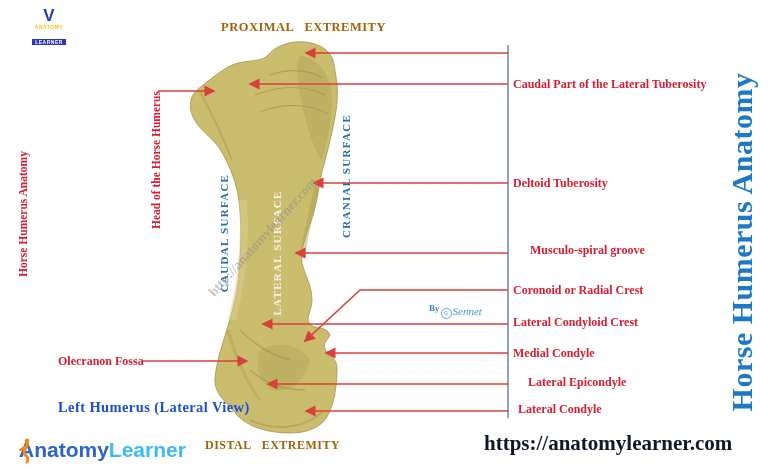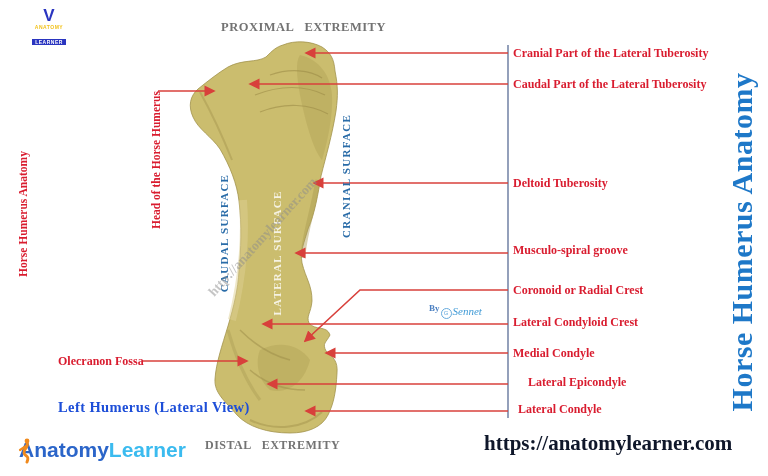--- a/index.html
+++ b/index.html
@@ -6,21 +6,21 @@
   .stage{
     position:relative;width:768px;height:476px;background:#ffffff;
     overflow:hidden;font-family:"Liberation Serif", serif;
   }
   svg{position:absolute;left:0;top:0;}
   .abs{position:absolute;white-space:nowrap;}
   .rot{transform:translate(-50%,-50%) rotate(-90deg);transform-origin:center;}
   
   .r-label{font-size:12px;font-weight:bold;color:#d91c2f;line-height:14px;}
   
-  .blue-head{font-size:12.5px;font-weight:bold;color:#737373;letter-spacing:.5px;word-spacing:7px;}
+  .blue-head{font-size:12.5px;font-weight:bold;color:#a16207;letter-spacing:.5px;word-spacing:7px;}
   .surface{font-size:11px;font-weight:bold;color:#2a6ca8;letter-spacing:1.3px;}
   .surface.white{color:#f5f2e2;}
   .red-vert{font-size:11.5px;font-weight:bold;color:#d91c2f;}
   .right-title{font-size:30px;font-weight:bold;color:#1e78c8;letter-spacing:.5px;}
   .caption-gray{font-size:14.5px;font-weight:bold;color:#1d4ed8;letter-spacing:.4px;}
   .url-red{font-size:21px;font-weight:bold;color:#0f172a;}
   .wm-diag{font-size:13.5px;font-weight:bold;color:rgba(140,140,140,.5);
     transform:translate(-50%,-50%) rotate(-48deg);}
   
   .byline{font-size:11px;color:#3f9ad6;}
@@ -112,24 +112,23 @@
   <div class="abs blue-head" style="left:221px;top:20px;">PROXIMAL EXTREMITY</div>
   <div class="abs blue-head" style="left:205px;top:438px;font-size:12px;">DISTAL EXTREMITY</div>
 
   <div class="abs rot red-vert" style="left:23px;top:214px;">Horse Humerus Anatomy</div>
   <div class="abs rot red-vert" style="left:156px;top:160px;">Head of the Horse Humerus</div>
 
   <div class="abs rot surface" style="left:224px;top:233px;">CAUDAL SURFACE</div>
   <div class="abs rot surface white" style="left:277px;top:253px;">LATERAL SURFACE</div>
   <div class="abs rot surface" style="left:346px;top:176px;">CRANIAL SURFACE</div>
 
-  <div class="abs r-label" style="left:513px;top:46px;">Cranial Part of the Lateral Tuberosity</div>
   <div class="abs r-label" style="left:513px;top:77px;">Caudal Part of the Lateral Tuberosity</div>
   <div class="abs r-label" style="left:513px;top:176px;">Deltoid Tuberosity</div>
-  <div class="abs r-label" style="left:513px;top:243px;">Musculo-spiral groove</div>
+  <div class="abs r-label" style="left:530px;top:243px;">Musculo-spiral groove</div>
   <div class="abs r-label" style="left:513px;top:283px;">Coronoid or Radial Crest</div>
   <div class="abs r-label" style="left:513px;top:315px;">Lateral Condyloid Crest</div>
   <div class="abs r-label" style="left:513px;top:346px;">Medial Condyle</div>
   <div class="abs r-label" style="left:528px;top:375px;">Lateral Epicondyle</div>
   <div class="abs r-label" style="left:518px;top:402px;">Lateral Condyle</div>
 
   <div class="abs r-label" style="left:58px;top:354px;">Olecranon Fossa</div>
 
   <div class="abs wm-diag" style="left:263px;top:237px;">http://anatomylearner.com</div>
   <div class="abs byline" style="left:429px;top:303px;">

